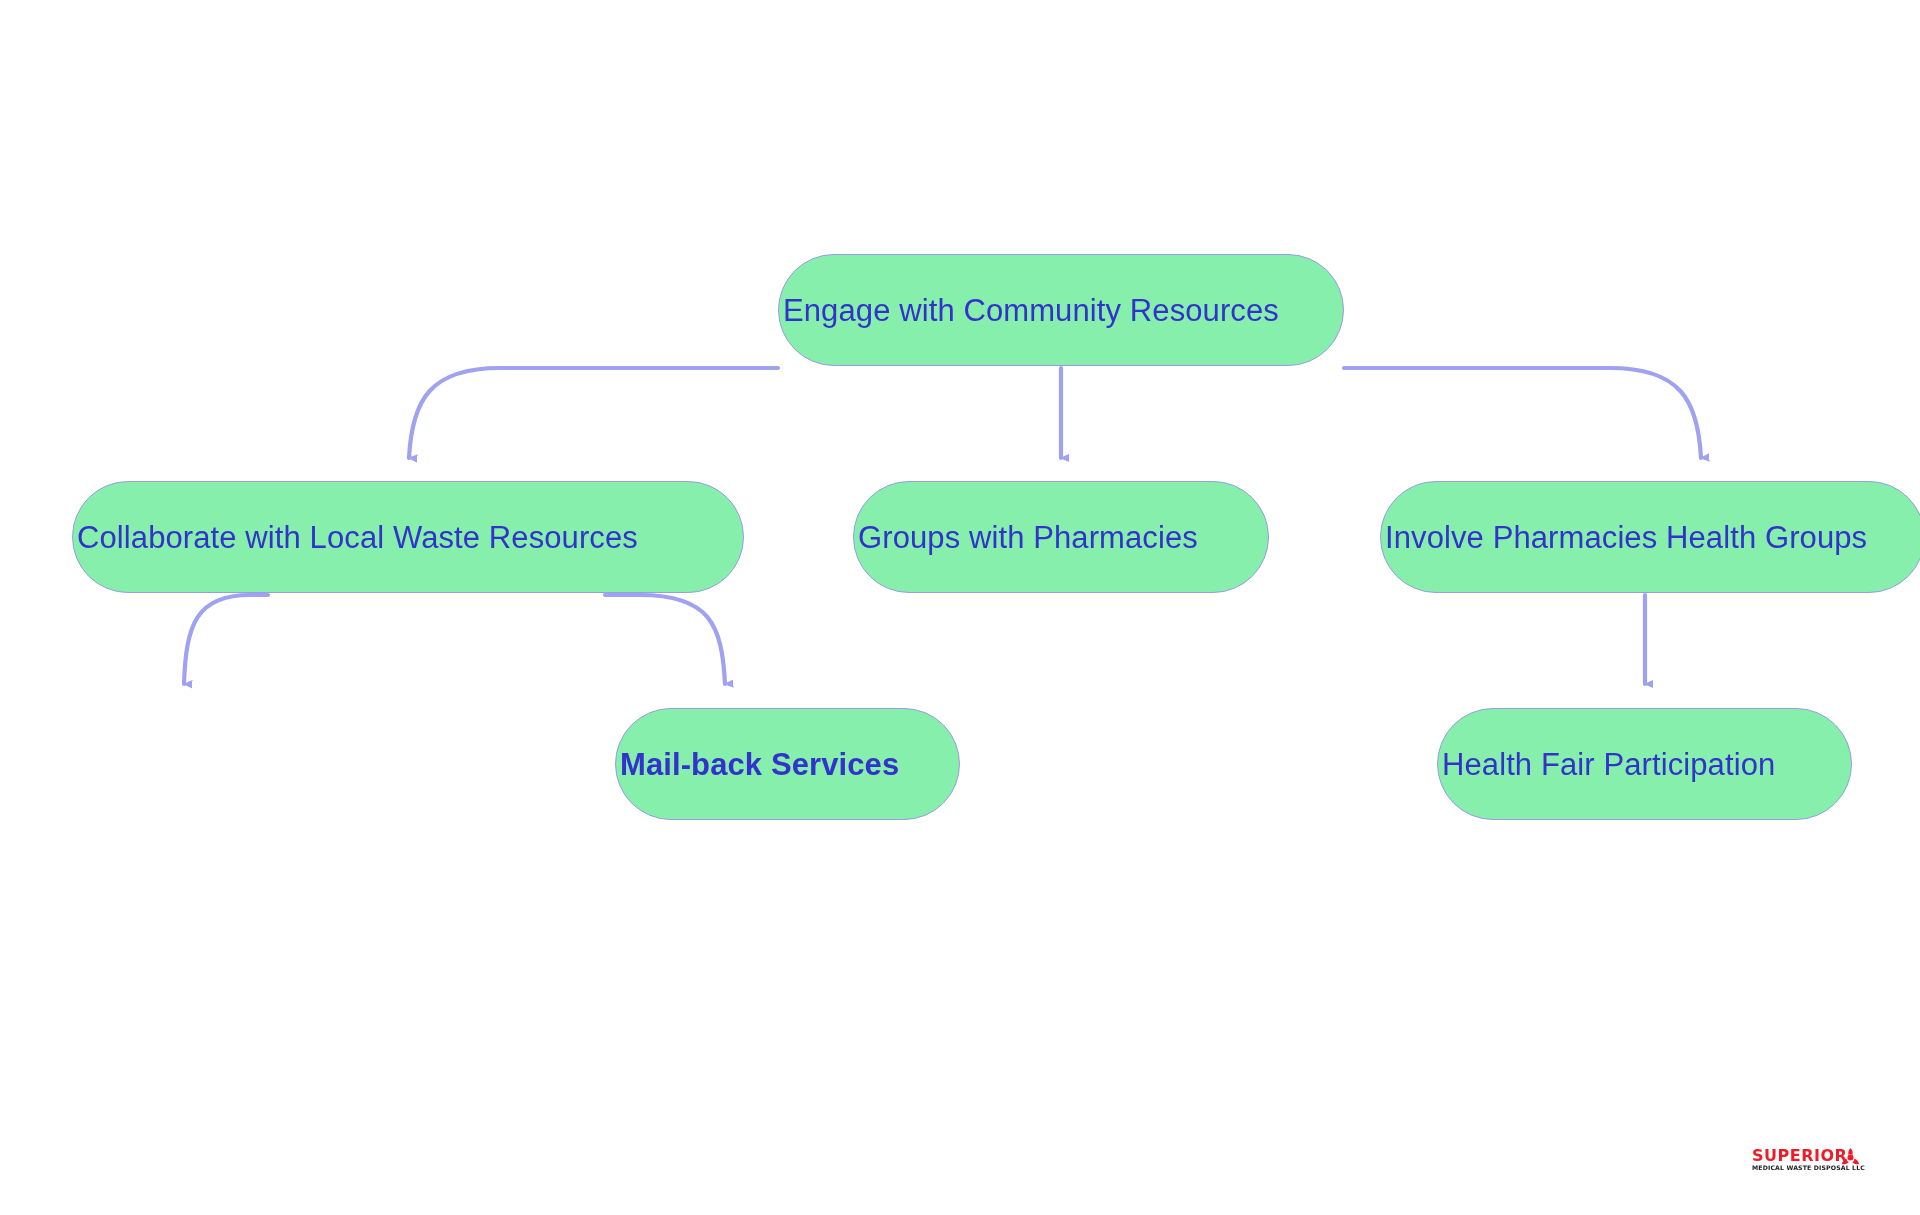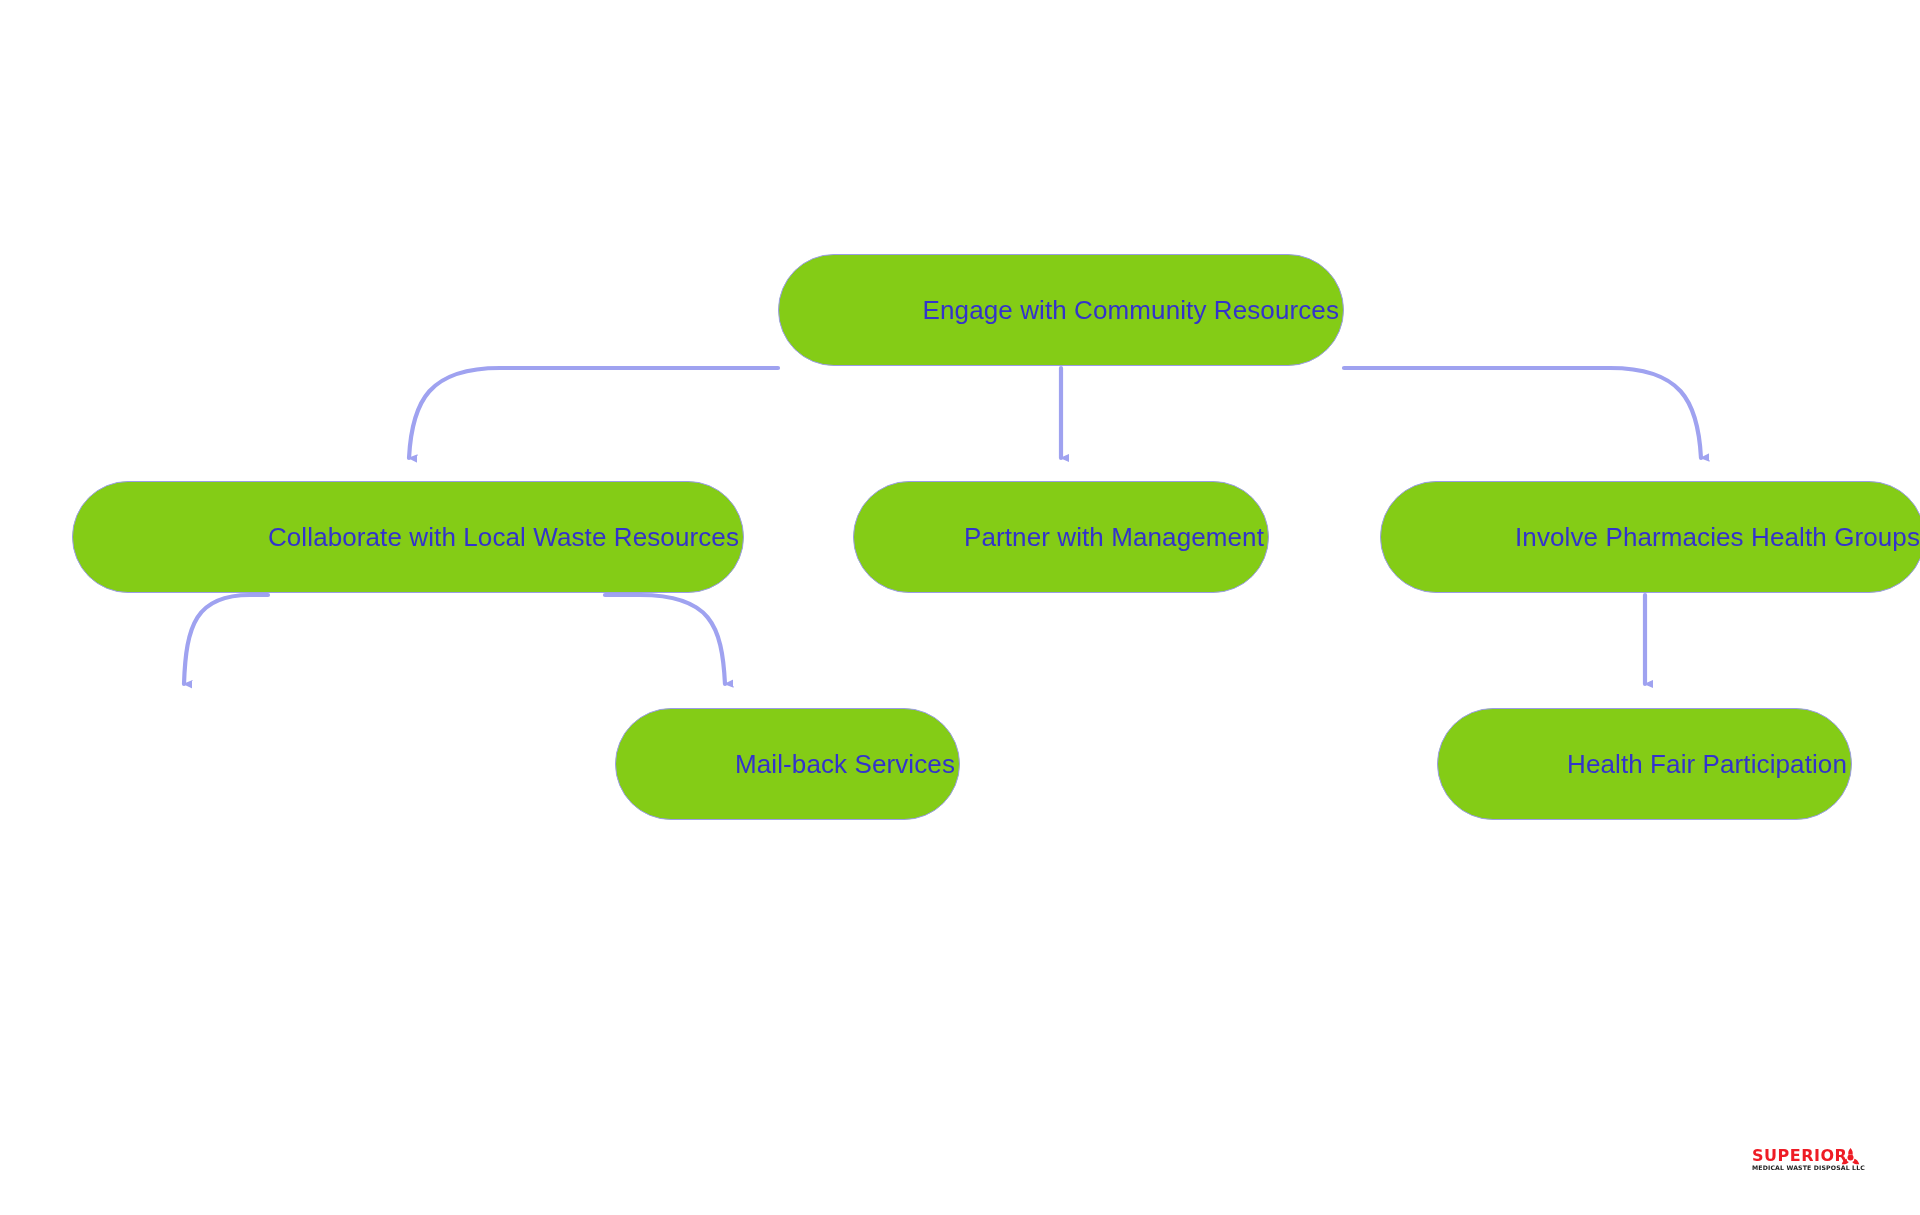--- a/index.html
+++ b/index.html
@@ -29,44 +29,44 @@
     width: 1920px;
     height: 1215px;
     pointer-events: none;
   }
 
   .node {
     position: absolute;
     box-sizing: border-box;
     display: flex;
     align-items: center;
-    justify-content: flex-end;
-    background: #84cc16;
+    justify-content: flex-start;
+    background: #86efac;
     border: 1.6px solid #9a9ce6;
     border-radius: 999px;
     color: #3333cc;
-    font-size: 26px;
+    font-size: 31px;
     font-weight: 400;
     letter-spacing: 0.1px;
     white-space: nowrap;
     line-height: 1;
   }
 
   .node-label {
     display: block;
     padding: 0 4px;
   }
 
   
   #node-root        { left: 778px;  top: 254px; width: 566px;  height: 112px; }
   #node-collab      { left: 72px;   top: 481px; width: 672px;  height: 112px; }
   #node-pharmacies  { left: 853px;  top: 481px; width: 416px;  height: 112px; }
   #node-healthgrp   { left: 1380px; top: 481px; width: 545px;  height: 112px; }
   #node-dropoff     { left: 16px;   top: 708px; width: 337px;  height: 112px; }
-  #node-mailback    { left: 615px;  top: 708px; width: 345px;  height: 112px; }
+  #node-mailback    { left: 615px;  top: 708px; width: 345px;  height: 112px; font-weight: bold; }
   #node-healthfair  { left: 1437px; top: 708px; width: 415px;  height: 112px; }
 
   
   #watermark {
     position: absolute;
     left: 1752px;
     top: 1148px;
     width: 140px;
     height: 44px;
     user-select: none;
@@ -127,21 +127,21 @@
 
   <div class="node" id="node-root">
     <span class="node-label">Engage with Community Resources</span>
   </div>
 
   <div class="node" id="node-collab">
     <span class="node-label">Collaborate with Local Waste Resources</span>
   </div>
 
   <div class="node" id="node-pharmacies">
-    <span class="node-label">Partner with Management</span>
+    <span class="node-label">Groups with Pharmacies</span>
   </div>
 
   <div class="node" id="node-healthgrp">
     <span class="node-label">Involve Pharmacies Health Groups</span>
   </div>
 
 
   <div class="node" id="node-mailback">
     <span class="node-label">Mail-back Services</span>
   </div>

